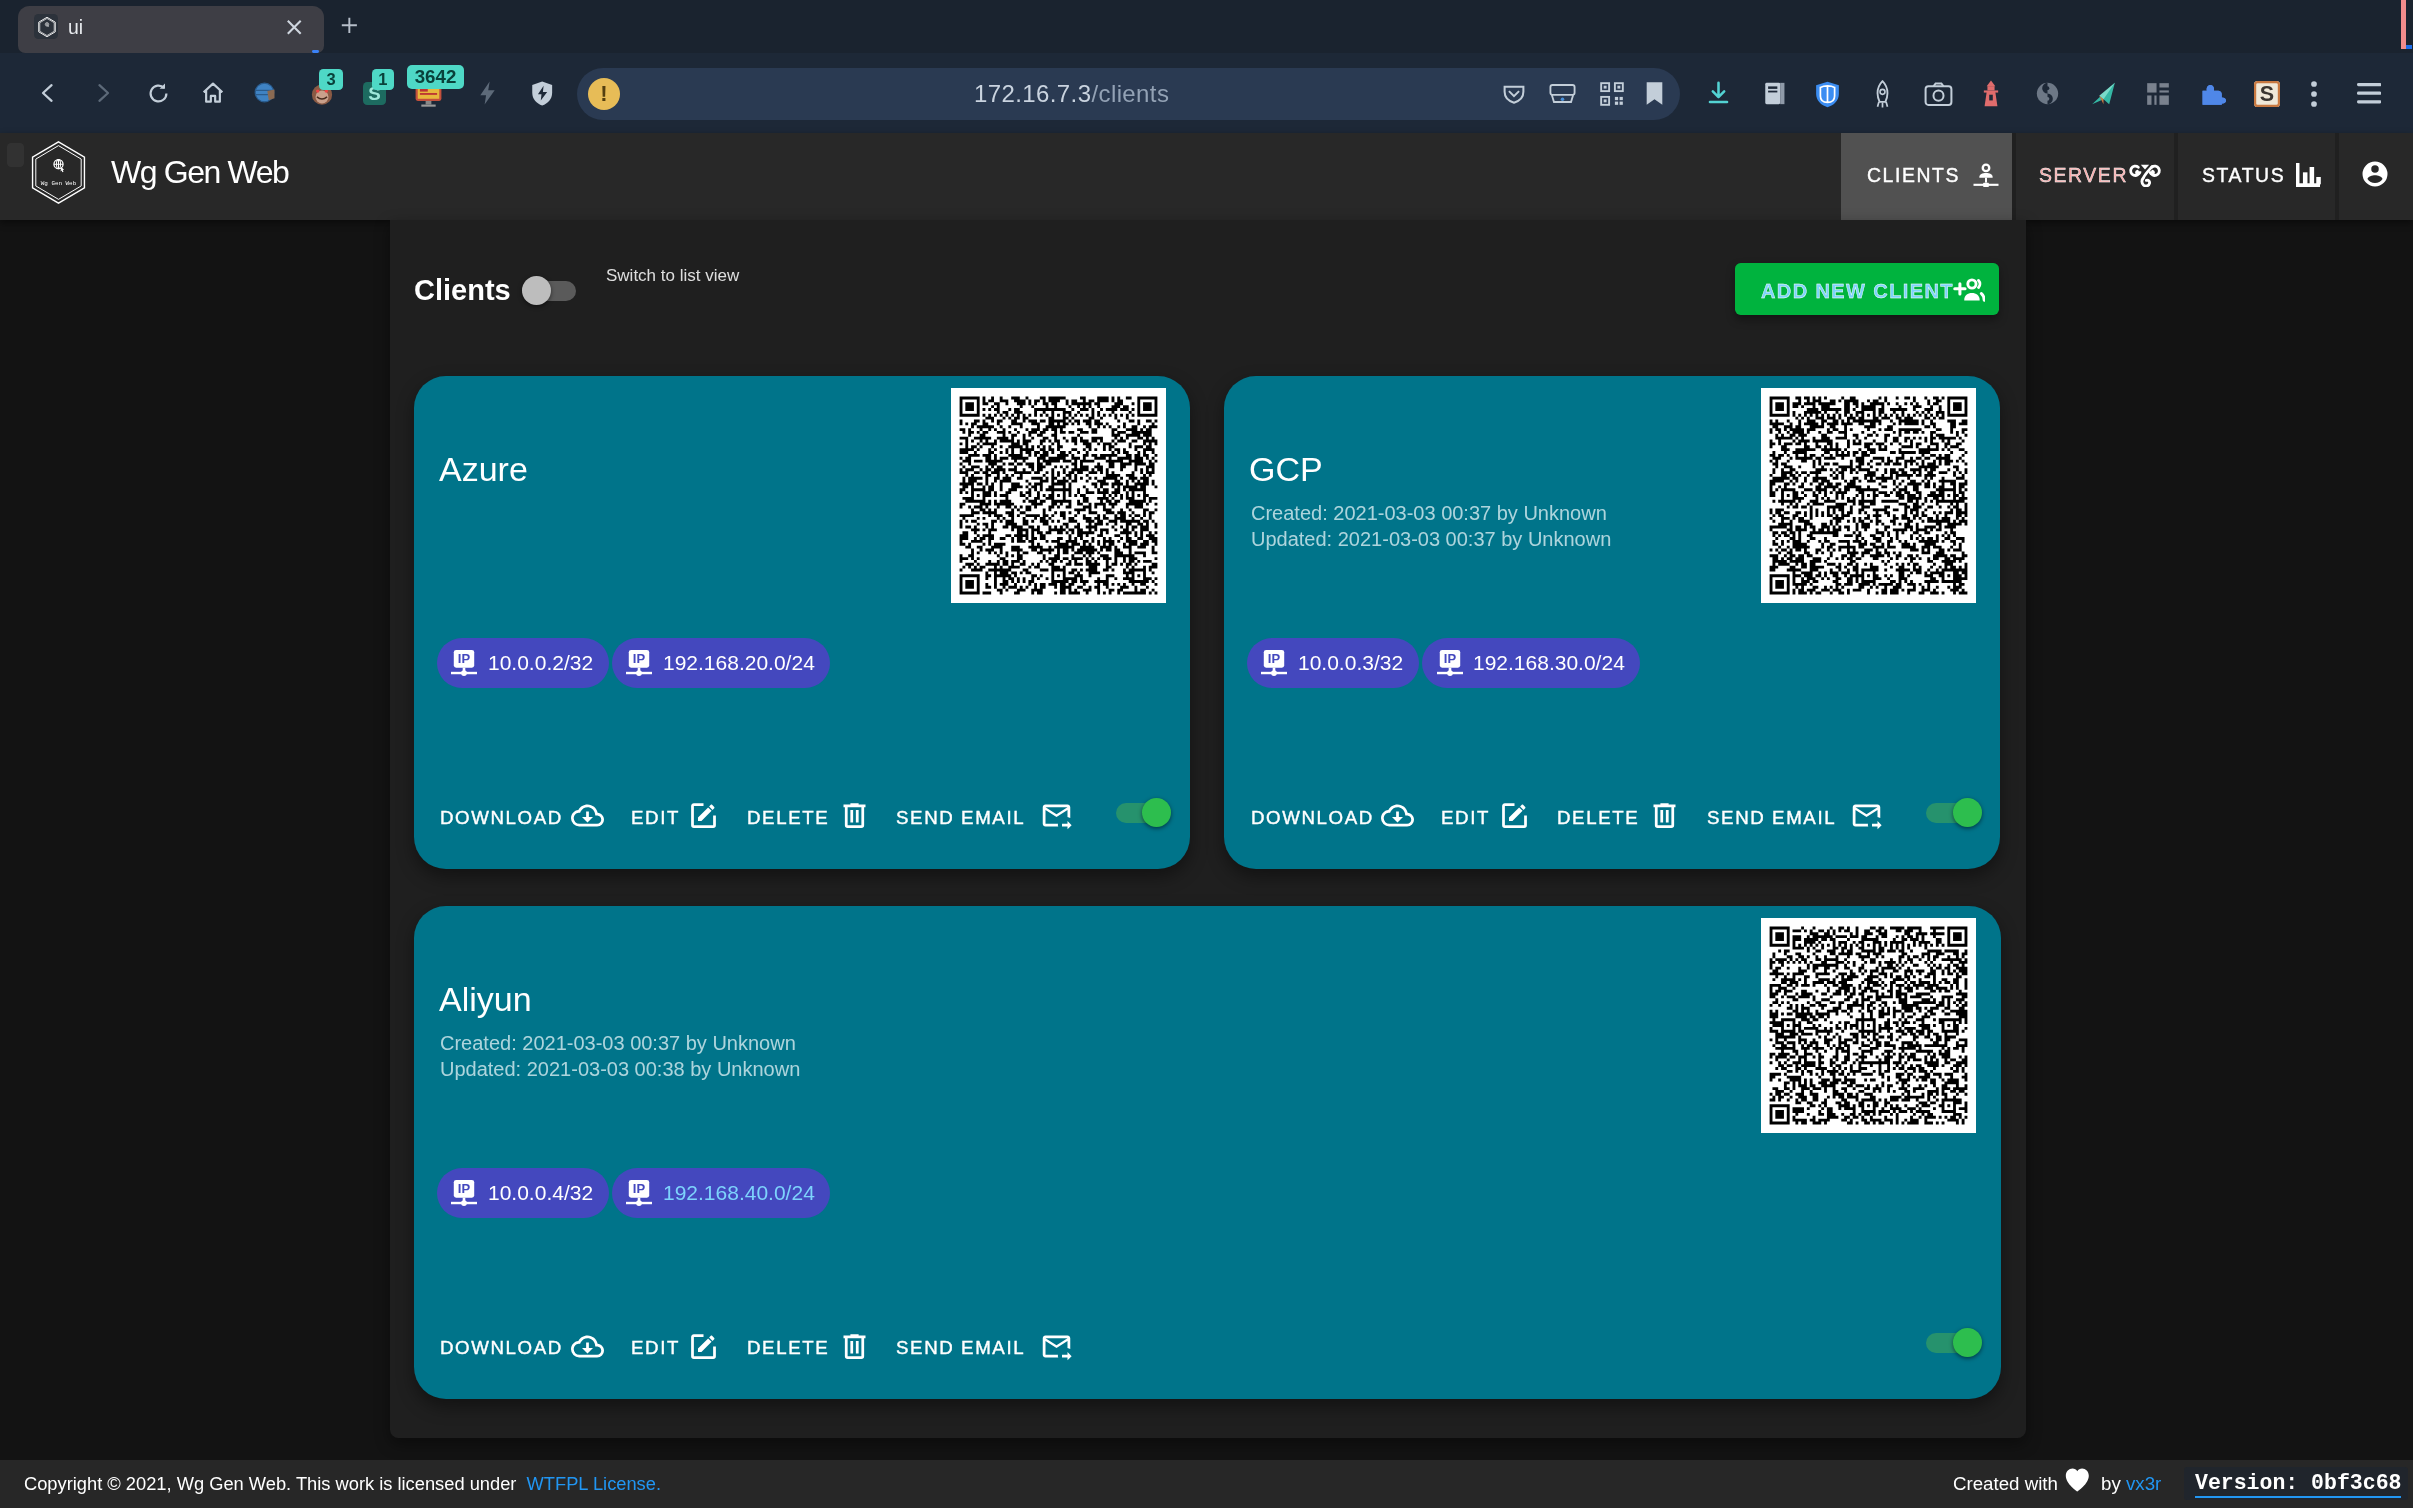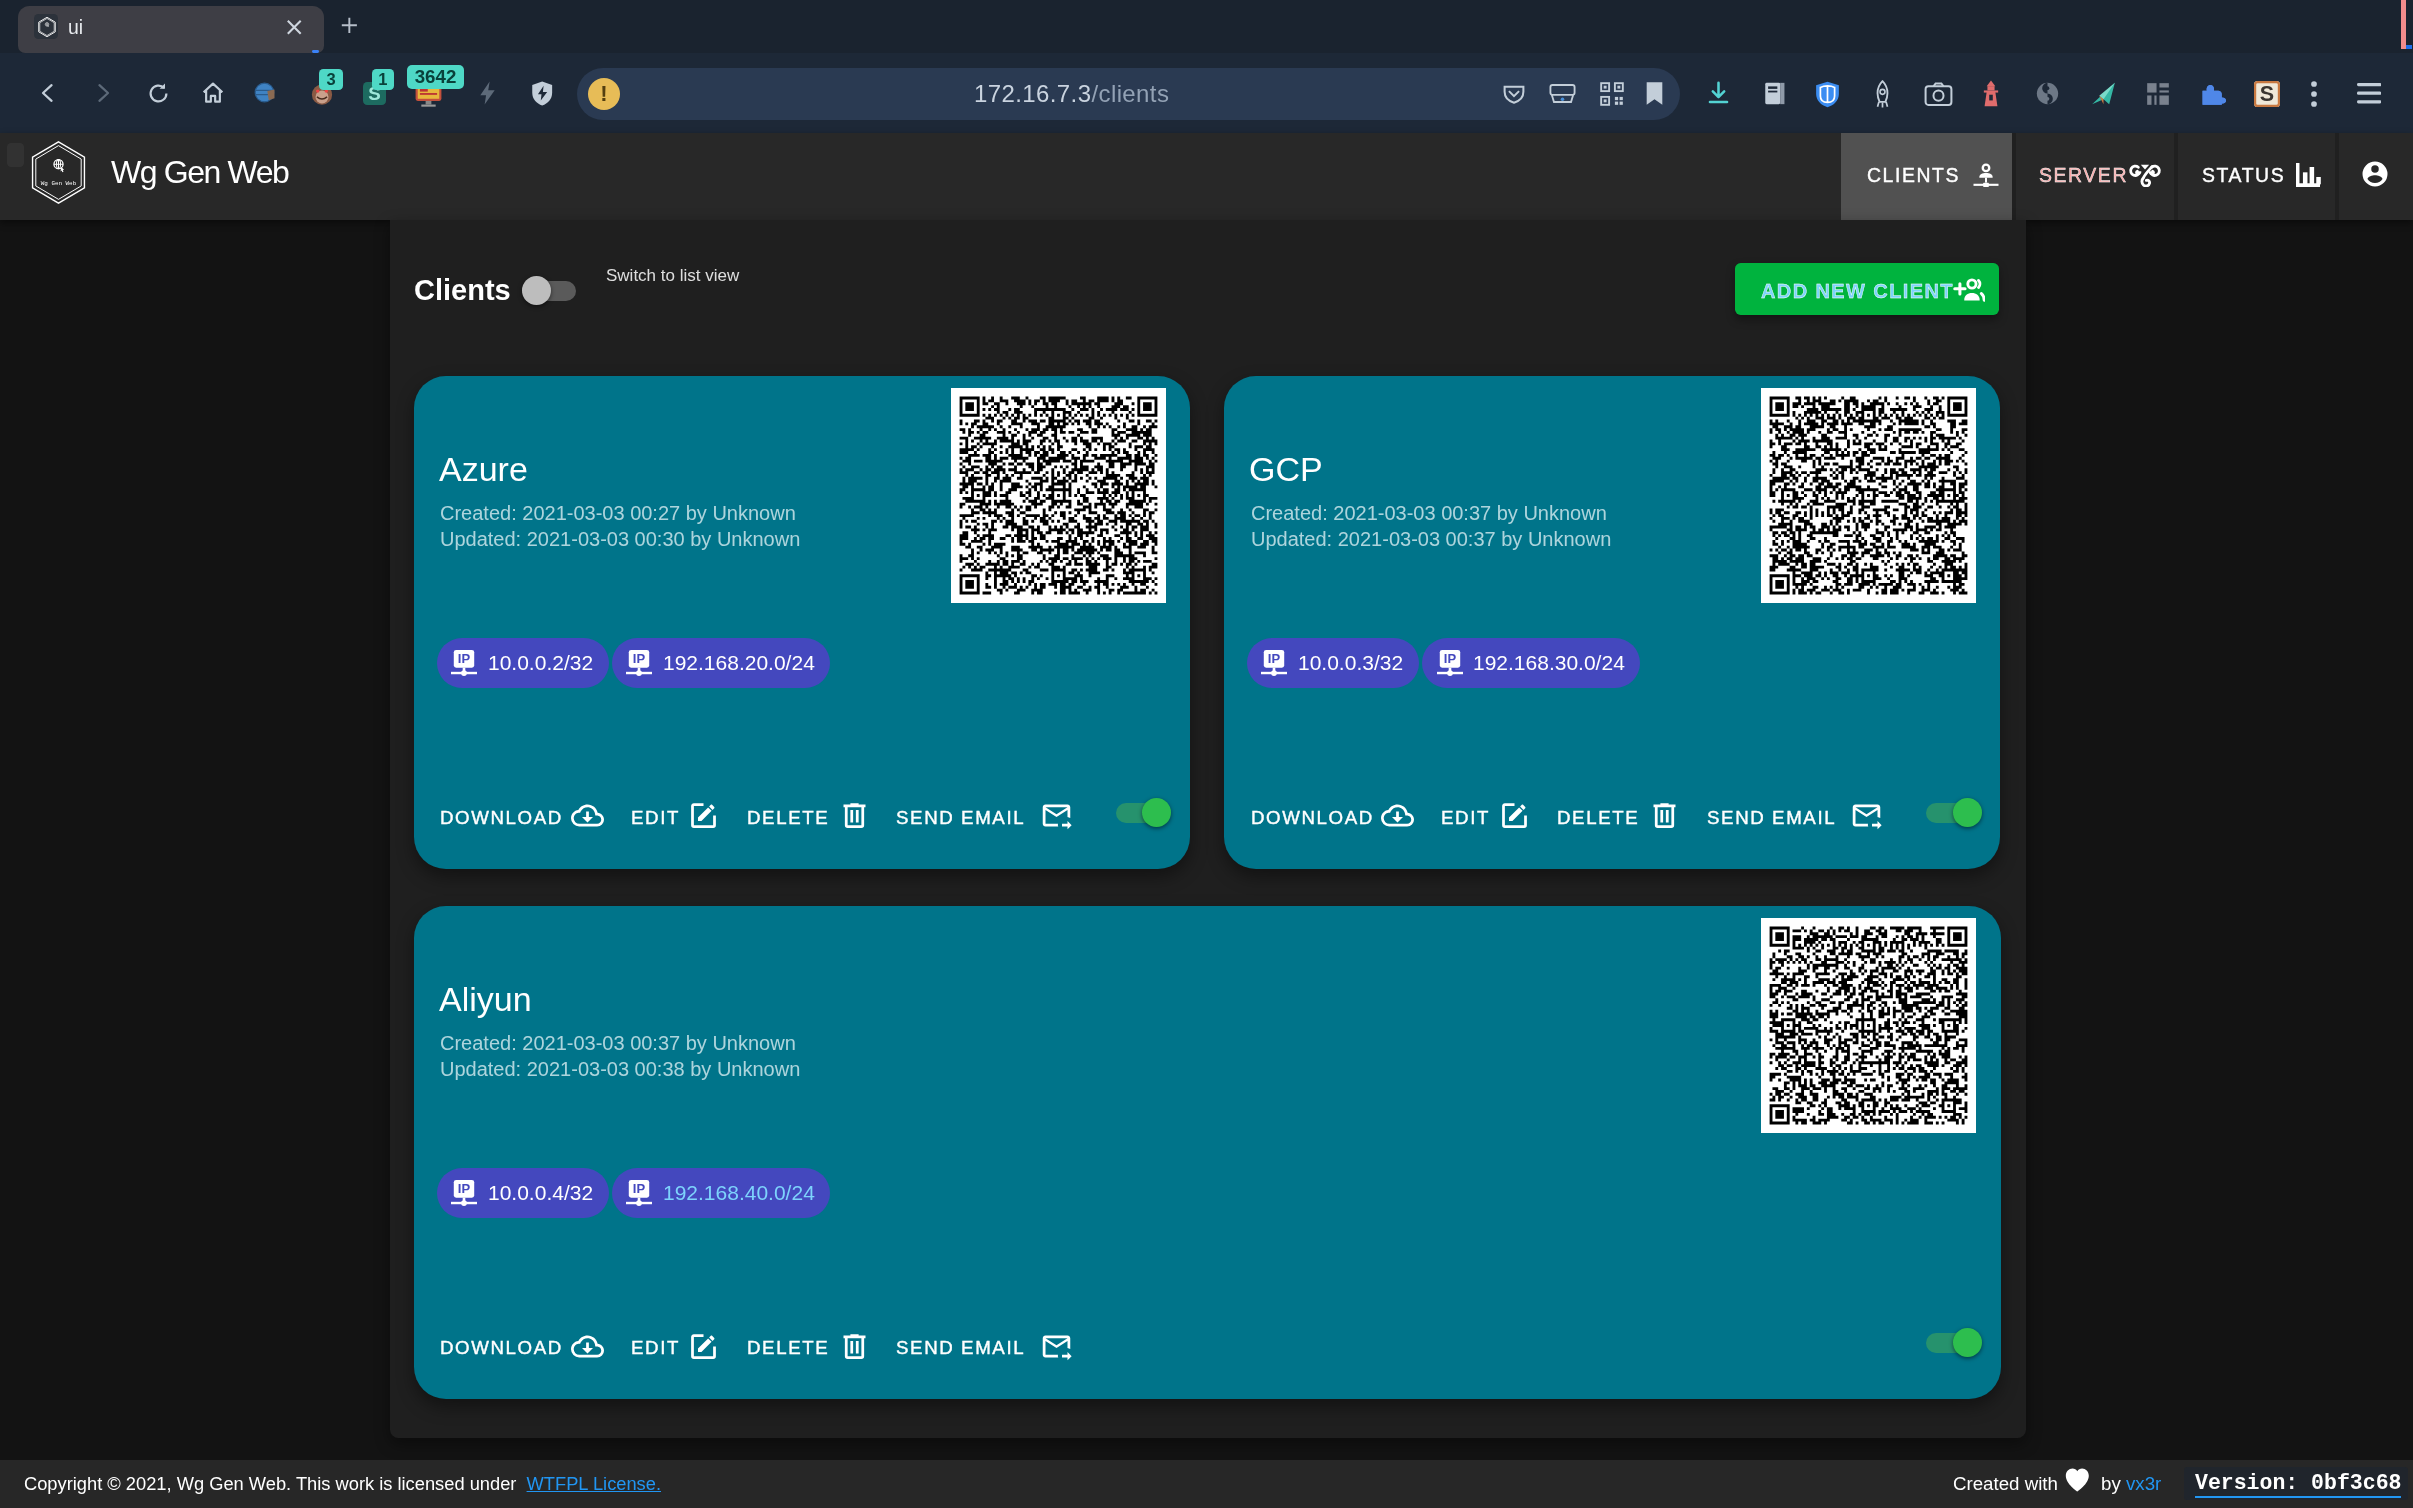--- a/index.html
+++ b/index.html
@@ -238,21 +238,20 @@
       <path d="M21.3 14.9C22.7 15.9 23.4 17.6 23.4 19.9" stroke="#fff" stroke-width="2.1" stroke-linecap="round"></path>
     </svg>
     <div class="abs" style="left:414px;top:376px;width:776px;height:493px;background:#00748a;border-radius:32px;box-shadow:0 7.2px 17px rgba(0,0,0,.4)"></div>
     <svg class="abs" style="left:951px;top:388px" width="215" height="215" viewBox="0 0 300 300">
       <rect width="300" height="300" fill="#fff"></rect>
       <g transform="translate(12.0 12.0) scale(4)">
         <path d="M0 0h7v1h-7zM8 0h1v1h-1zM11 0h1v1h-1zM14 0h1v1h-1zM18 0h3v1h-3zM23 0h1v1h-1zM28 0h2v1h-2zM31 0h6v1h-6zM42 0h2v1h-2zM48 0h4v1h-4zM53 0h1v1h-1zM55 0h1v1h-1zM58 0h2v1h-2zM62 0h7v1h-7zM0 1h1v1h-1zM6 1h1v1h-1zM8 1h1v1h-1zM10 1h2v1h-2zM14 1h3v1h-3zM19 1h4v1h-4zM24 1h1v1h-1zM26 1h2v1h-2zM29 1h1v1h-1zM31 1h4v1h-4zM37 1h1v1h-1zM39 1h2v1h-2zM43 1h1v1h-1zM45 1h2v1h-2zM48 1h4v1h-4zM53 1h1v1h-1zM55 1h2v1h-2zM62 1h1v1h-1zM68 1h1v1h-1zM0 2h1v1h-1zM2 2h3v1h-3zM6 2h1v1h-1zM8 2h2v1h-2zM12 2h2v1h-2zM16 2h1v1h-1zM20 2h3v1h-3zM24 2h1v1h-1zM26 2h1v1h-1zM29 2h2v1h-2zM32 2h2v1h-2zM37 2h1v1h-1zM39 2h7v1h-7zM47 2h2v1h-2zM54 2h3v1h-3zM60 2h1v1h-1zM62 2h1v1h-1zM64 2h3v1h-3zM68 2h1v1h-1zM0 3h1v1h-1zM2 3h3v1h-3zM6 3h1v1h-1zM11 3h1v1h-1zM13 3h1v1h-1zM21 3h1v1h-1zM25 3h1v1h-1zM30 3h1v1h-1zM33 3h1v1h-1zM38 3h1v1h-1zM41 3h1v1h-1zM43 3h1v1h-1zM45 3h1v1h-1zM48 3h1v1h-1zM53 3h3v1h-3zM57 3h2v1h-2zM62 3h1v1h-1zM64 3h3v1h-3zM68 3h1v1h-1zM0 4h1v1h-1zM2 4h3v1h-3zM6 4h1v1h-1zM8 4h1v1h-1zM10 4h1v1h-1zM12 4h2v1h-2zM17 4h1v1h-1zM19 4h2v1h-2zM26 4h11v1h-11zM39 4h1v1h-1zM42 4h3v1h-3zM46 4h1v1h-1zM49 4h1v1h-1zM51 4h4v1h-4zM56 4h3v1h-3zM60 4h1v1h-1zM62 4h1v1h-1zM64 4h3v1h-3zM68 4h1v1h-1zM0 5h1v1h-1zM6 5h1v1h-1zM13 5h1v1h-1zM15 5h2v1h-2zM19 5h3v1h-3zM26 5h1v1h-1zM29 5h1v1h-1zM32 5h1v1h-1zM36 5h3v1h-3zM41 5h1v1h-1zM46 5h1v1h-1zM48 5h1v1h-1zM53 5h1v1h-1zM59 5h1v1h-1zM62 5h1v1h-1zM68 5h1v1h-1zM0 6h7v1h-7zM8 6h1v1h-1zM10 6h1v1h-1zM12 6h1v1h-1zM14 6h1v1h-1zM16 6h1v1h-1zM18 6h1v1h-1zM20 6h1v1h-1zM22 6h1v1h-1zM24 6h1v1h-1zM26 6h1v1h-1zM28 6h1v1h-1zM30 6h1v1h-1zM32 6h1v1h-1zM34 6h1v1h-1zM36 6h1v1h-1zM38 6h1v1h-1zM40 6h1v1h-1zM42 6h1v1h-1zM44 6h1v1h-1zM46 6h1v1h-1zM48 6h1v1h-1zM50 6h1v1h-1zM52 6h1v1h-1zM54 6h1v1h-1zM56 6h1v1h-1zM58 6h1v1h-1zM60 6h1v1h-1zM62 6h7v1h-7zM9 7h3v1h-3zM15 7h1v1h-1zM17 7h1v1h-1zM19 7h2v1h-2zM22 7h2v1h-2zM31 7h2v1h-2zM36 7h2v1h-2zM39 7h1v1h-1zM45 7h2v1h-2zM49 7h1v1h-1zM54 7h1v1h-1zM58 7h1v1h-1zM0 8h1v1h-1zM5 8h2v1h-2zM8 8h1v1h-1zM11 8h1v1h-1zM13 8h2v1h-2zM18 8h2v1h-2zM22 8h1v1h-1zM24 8h3v1h-3zM28 8h2v1h-2zM31 8h6v1h-6zM38 8h1v1h-1zM40 8h2v1h-2zM43 8h3v1h-3zM47 8h2v1h-2zM55 8h1v1h-1zM59 8h2v1h-2zM62 8h1v1h-1zM65 8h2v1h-2zM68 8h1v1h-1zM0 9h1v1h-1zM2 9h1v1h-1zM4 9h2v1h-2zM8 9h2v1h-2zM13 9h1v1h-1zM18 9h4v1h-4zM25 9h3v1h-3zM31 9h2v1h-2zM34 9h1v1h-1zM36 9h2v1h-2zM39 9h1v1h-1zM41 9h1v1h-1zM44 9h2v1h-2zM47 9h3v1h-3zM51 9h1v1h-1zM57 9h1v1h-1zM62 9h1v1h-1zM67 9h1v1h-1zM4 10h1v1h-1zM6 10h6v1h-6zM14 10h1v1h-1zM17 10h1v1h-1zM21 10h1v1h-1zM27 10h1v1h-1zM30 10h7v1h-7zM45 10h1v1h-1zM48 10h1v1h-1zM50 10h1v1h-1zM52 10h1v1h-1zM55 10h1v1h-1zM57 10h1v1h-1zM60 10h2v1h-2zM64 10h1v1h-1zM66 10h3v1h-3zM0 11h2v1h-2zM3 11h1v1h-1zM7 11h1v1h-1zM10 11h1v1h-1zM12 11h1v1h-1zM15 11h1v1h-1zM19 11h1v1h-1zM23 11h1v1h-1zM25 11h3v1h-3zM29 11h2v1h-2zM32 11h2v1h-2zM35 11h1v1h-1zM41 11h2v1h-2zM46 11h2v1h-2zM53 11h2v1h-2zM58 11h4v1h-4zM63 11h1v1h-1zM65 11h2v1h-2zM1 12h1v1h-1zM3 12h2v1h-2zM6 12h1v1h-1zM8 12h2v1h-2zM13 12h3v1h-3zM17 12h1v1h-1zM20 12h1v1h-1zM24 12h3v1h-3zM28 12h2v1h-2zM33 12h1v1h-1zM35 12h2v1h-2zM38 12h2v1h-2zM42 12h3v1h-3zM46 12h2v1h-2zM53 12h1v1h-1zM55 12h3v1h-3zM60 12h7v1h-7zM3 13h1v1h-1zM7 13h2v1h-2zM15 13h1v1h-1zM18 13h2v1h-2zM22 13h1v1h-1zM24 13h1v1h-1zM27 13h2v1h-2zM32 13h2v1h-2zM41 13h1v1h-1zM53 13h3v1h-3zM58 13h5v1h-5zM64 13h3v1h-3zM0 14h3v1h-3zM5 14h6v1h-6zM13 14h4v1h-4zM18 14h1v1h-1zM22 14h1v1h-1zM25 14h1v1h-1zM29 14h2v1h-2zM33 14h1v1h-1zM36 14h1v1h-1zM39 14h2v1h-2zM42 14h1v1h-1zM46 14h4v1h-4zM54 14h1v1h-1zM56 14h1v1h-1zM58 14h1v1h-1zM62 14h2v1h-2zM65 14h1v1h-1zM67 14h1v1h-1zM2 15h1v1h-1zM4 15h1v1h-1zM7 15h1v1h-1zM9 15h1v1h-1zM12 15h1v1h-1zM14 15h5v1h-5zM20 15h1v1h-1zM22 15h3v1h-3zM28 15h2v1h-2zM31 15h1v1h-1zM33 15h2v1h-2zM37 15h1v1h-1zM39 15h2v1h-2zM42 15h3v1h-3zM46 15h2v1h-2zM49 15h1v1h-1zM53 15h1v1h-1zM55 15h3v1h-3zM60 15h2v1h-2zM64 15h5v1h-5zM0 16h1v1h-1zM2 16h1v1h-1zM6 16h1v1h-1zM8 16h5v1h-5zM18 16h3v1h-3zM22 16h2v1h-2zM28 16h1v1h-1zM32 16h1v1h-1zM34 16h1v1h-1zM40 16h1v1h-1zM43 16h3v1h-3zM48 16h1v1h-1zM50 16h3v1h-3zM54 16h1v1h-1zM59 16h1v1h-1zM64 16h1v1h-1zM66 16h1v1h-1zM68 16h1v1h-1zM2 17h1v1h-1zM4 17h2v1h-2zM7 17h1v1h-1zM11 17h1v1h-1zM14 17h1v1h-1zM17 17h5v1h-5zM23 17h1v1h-1zM25 17h1v1h-1zM27 17h1v1h-1zM29 17h1v1h-1zM31 17h1v1h-1zM34 17h2v1h-2zM44 17h2v1h-2zM50 17h1v1h-1zM52 17h2v1h-2zM59 17h1v1h-1zM61 17h3v1h-3zM65 17h2v1h-2zM0 18h5v1h-5zM6 18h1v1h-1zM10 18h1v1h-1zM12 18h1v1h-1zM16 18h1v1h-1zM18 18h1v1h-1zM21 18h5v1h-5zM28 18h2v1h-2zM31 18h2v1h-2zM34 18h1v1h-1zM39 18h2v1h-2zM43 18h1v1h-1zM45 18h1v1h-1zM47 18h1v1h-1zM50 18h1v1h-1zM52 18h1v1h-1zM54 18h2v1h-2zM57 18h1v1h-1zM61 18h1v1h-1zM64 18h4v1h-4zM0 19h3v1h-3zM5 19h1v1h-1zM10 19h2v1h-2zM14 19h1v1h-1zM16 19h1v1h-1zM18 19h1v1h-1zM21 19h1v1h-1zM23 19h2v1h-2zM26 19h2v1h-2zM29 19h2v1h-2zM32 19h1v1h-1zM35 19h2v1h-2zM38 19h1v1h-1zM41 19h1v1h-1zM44 19h1v1h-1zM53 19h1v1h-1zM55 19h1v1h-1zM57 19h2v1h-2zM62 19h1v1h-1zM64 19h1v1h-1zM67 19h1v1h-1zM3 20h4v1h-4zM8 20h3v1h-3zM12 20h1v1h-1zM17 20h5v1h-5zM24 20h1v1h-1zM26 20h1v1h-1zM28 20h3v1h-3zM34 20h4v1h-4zM39 20h1v1h-1zM43 20h2v1h-2zM46 20h2v1h-2zM49 20h6v1h-6zM58 20h2v1h-2zM61 20h2v1h-2zM64 20h2v1h-2zM68 20h1v1h-1zM0 21h1v1h-1zM2 21h2v1h-2zM9 21h2v1h-2zM12 21h1v1h-1zM14 21h3v1h-3zM18 21h6v1h-6zM27 21h3v1h-3zM31 21h6v1h-6zM39 21h3v1h-3zM43 21h1v1h-1zM47 21h4v1h-4zM52 21h1v1h-1zM55 21h5v1h-5zM61 21h3v1h-3zM65 21h1v1h-1zM67 21h1v1h-1zM1 22h3v1h-3zM5 22h3v1h-3zM9 22h6v1h-6zM19 22h1v1h-1zM22 22h1v1h-1zM27 22h1v1h-1zM29 22h6v1h-6zM36 22h3v1h-3zM40 22h1v1h-1zM42 22h5v1h-5zM51 22h6v1h-6zM59 22h5v1h-5zM66 22h1v1h-1zM68 22h1v1h-1zM0 23h1v1h-1zM3 23h1v1h-1zM10 23h3v1h-3zM15 23h1v1h-1zM17 23h2v1h-2zM20 23h2v1h-2zM23 23h3v1h-3zM27 23h2v1h-2zM30 23h2v1h-2zM39 23h2v1h-2zM42 23h1v1h-1zM48 23h1v1h-1zM52 23h2v1h-2zM56 23h4v1h-4zM61 23h4v1h-4zM66 23h2v1h-2zM1 24h1v1h-1zM4 24h3v1h-3zM9 24h1v1h-1zM11 24h1v1h-1zM13 24h2v1h-2zM19 24h1v1h-1zM24 24h2v1h-2zM27 24h3v1h-3zM33 24h1v1h-1zM35 24h1v1h-1zM37 24h1v1h-1zM40 24h1v1h-1zM42 24h3v1h-3zM47 24h3v1h-3zM52 24h2v1h-2zM56 24h2v1h-2zM61 24h1v1h-1zM65 24h3v1h-3zM0 25h1v1h-1zM2 25h3v1h-3zM7 25h1v1h-1zM9 25h2v1h-2zM12 25h4v1h-4zM17 25h3v1h-3zM22 25h1v1h-1zM25 25h1v1h-1zM27 25h2v1h-2zM32 25h1v1h-1zM36 25h1v1h-1zM39 25h6v1h-6zM46 25h1v1h-1zM48 25h2v1h-2zM51 25h1v1h-1zM56 25h1v1h-1zM61 25h1v1h-1zM63 25h1v1h-1zM65 25h1v1h-1zM67 25h1v1h-1zM0 26h3v1h-3zM5 26h2v1h-2zM8 26h2v1h-2zM11 26h3v1h-3zM15 26h1v1h-1zM19 26h6v1h-6zM26 26h2v1h-2zM30 26h1v1h-1zM32 26h1v1h-1zM34 26h1v1h-1zM36 26h1v1h-1zM38 26h2v1h-2zM41 26h2v1h-2zM45 26h3v1h-3zM49 26h1v1h-1zM51 26h1v1h-1zM53 26h1v1h-1zM60 26h1v1h-1zM63 26h1v1h-1zM65 26h3v1h-3zM2 27h1v1h-1zM4 27h1v1h-1zM9 27h2v1h-2zM13 27h1v1h-1zM16 27h1v1h-1zM18 27h1v1h-1zM21 27h1v1h-1zM29 27h1v1h-1zM32 27h1v1h-1zM34 27h1v1h-1zM37 27h2v1h-2zM40 27h1v1h-1zM44 27h1v1h-1zM51 27h5v1h-5zM58 27h3v1h-3zM64 27h1v1h-1zM66 27h1v1h-1zM1 28h1v1h-1zM3 28h5v1h-5zM9 28h1v1h-1zM12 28h2v1h-2zM15 28h3v1h-3zM20 28h2v1h-2zM25 28h4v1h-4zM30 28h1v1h-1zM32 28h2v1h-2zM36 28h1v1h-1zM38 28h1v1h-1zM40 28h1v1h-1zM42 28h1v1h-1zM45 28h1v1h-1zM47 28h1v1h-1zM50 28h5v1h-5zM56 28h1v1h-1zM59 28h3v1h-3zM63 28h3v1h-3zM1 29h1v1h-1zM3 29h3v1h-3zM9 29h1v1h-1zM12 29h1v1h-1zM14 29h4v1h-4zM23 29h1v1h-1zM28 29h3v1h-3zM32 29h1v1h-1zM34 29h4v1h-4zM39 29h2v1h-2zM44 29h1v1h-1zM48 29h3v1h-3zM54 29h2v1h-2zM58 29h1v1h-1zM60 29h1v1h-1zM62 29h1v1h-1zM64 29h2v1h-2zM67 29h1v1h-1zM0 30h5v1h-5zM6 30h2v1h-2zM9 30h1v1h-1zM11 30h1v1h-1zM14 30h1v1h-1zM18 30h3v1h-3zM24 30h1v1h-1zM26 30h3v1h-3zM32 30h5v1h-5zM38 30h1v1h-1zM46 30h2v1h-2zM49 30h3v1h-3zM53 30h4v1h-4zM58 30h1v1h-1zM61 30h5v1h-5zM67 30h1v1h-1zM1 31h2v1h-2zM4 31h1v1h-1zM8 31h1v1h-1zM10 31h2v1h-2zM14 31h1v1h-1zM18 31h4v1h-4zM23 31h1v1h-1zM25 31h2v1h-2zM28 31h1v1h-1zM31 31h2v1h-2zM36 31h1v1h-1zM38 31h1v1h-1zM43 31h1v1h-1zM47 31h1v1h-1zM49 31h1v1h-1zM53 31h1v1h-1zM55 31h1v1h-1zM57 31h5v1h-5zM63 31h2v1h-2zM68 31h1v1h-1zM0 32h2v1h-2zM4 32h5v1h-5zM10 32h2v1h-2zM14 32h1v1h-1zM17 32h3v1h-3zM24 32h1v1h-1zM26 32h1v1h-1zM28 32h1v1h-1zM30 32h9v1h-9zM41 32h1v1h-1zM44 32h1v1h-1zM48 32h1v1h-1zM50 32h2v1h-2zM54 32h2v1h-2zM57 32h1v1h-1zM59 32h6v1h-6zM0 33h1v1h-1zM2 33h1v1h-1zM4 33h1v1h-1zM8 33h3v1h-3zM12 33h1v1h-1zM16 33h2v1h-2zM21 33h1v1h-1zM23 33h2v1h-2zM27 33h1v1h-1zM32 33h1v1h-1zM36 33h1v1h-1zM38 33h1v1h-1zM41 33h1v1h-1zM44 33h3v1h-3zM48 33h4v1h-4zM53 33h3v1h-3zM58 33h1v1h-1zM60 33h1v1h-1zM64 33h1v1h-1zM4 34h1v1h-1zM6 34h1v1h-1zM8 34h3v1h-3zM12 34h1v1h-1zM14 34h3v1h-3zM21 34h2v1h-2zM24 34h1v1h-1zM27 34h1v1h-1zM29 34h1v1h-1zM31 34h2v1h-2zM34 34h1v1h-1zM36 34h1v1h-1zM38 34h1v1h-1zM40 34h1v1h-1zM42 34h2v1h-2zM50 34h1v1h-1zM52 34h1v1h-1zM54 34h1v1h-1zM56 34h1v1h-1zM58 34h1v1h-1zM60 34h1v1h-1zM62 34h1v1h-1zM64 34h2v1h-2zM1 35h4v1h-4zM8 35h1v1h-1zM16 35h1v1h-1zM23 35h1v1h-1zM26 35h2v1h-2zM30 35h3v1h-3zM36 35h1v1h-1zM43 35h2v1h-2zM48 35h4v1h-4zM53 35h1v1h-1zM56 35h1v1h-1zM58 35h3v1h-3zM64 35h1v1h-1zM66 35h3v1h-3zM2 36h7v1h-7zM10 36h1v1h-1zM12 36h1v1h-1zM14 36h4v1h-4zM22 36h1v1h-1zM24 36h3v1h-3zM28 36h2v1h-2zM32 36h7v1h-7zM41 36h1v1h-1zM43 36h2v1h-2zM49 36h1v1h-1zM51 36h2v1h-2zM54 36h2v1h-2zM59 36h6v1h-6zM66 36h1v1h-1zM0 37h2v1h-2zM7 37h4v1h-4zM12 37h7v1h-7zM25 37h4v1h-4zM32 37h2v1h-2zM35 37h1v1h-1zM38 37h1v1h-1zM41 37h2v1h-2zM45 37h1v1h-1zM47 37h4v1h-4zM52 37h3v1h-3zM58 37h6v1h-6zM65 37h1v1h-1zM68 37h1v1h-1zM0 38h1v1h-1zM3 38h1v1h-1zM5 38h3v1h-3zM9 38h1v1h-1zM13 38h1v1h-1zM16 38h2v1h-2zM19 38h1v1h-1zM21 38h1v1h-1zM23 38h2v1h-2zM26 38h1v1h-1zM31 38h2v1h-2zM34 38h1v1h-1zM37 38h2v1h-2zM43 38h3v1h-3zM47 38h1v1h-1zM50 38h1v1h-1zM53 38h1v1h-1zM58 38h1v1h-1zM61 38h3v1h-3zM4 39h1v1h-1zM7 39h2v1h-2zM10 39h1v1h-1zM12 39h1v1h-1zM18 39h1v1h-1zM20 39h1v1h-1zM23 39h2v1h-2zM29 39h1v1h-1zM31 39h1v1h-1zM40 39h4v1h-4zM45 39h1v1h-1zM50 39h3v1h-3zM56 39h1v1h-1zM59 39h1v1h-1zM64 39h2v1h-2zM68 39h1v1h-1zM4 40h3v1h-3zM8 40h5v1h-5zM16 40h3v1h-3zM21 40h2v1h-2zM29 40h1v1h-1zM33 40h1v1h-1zM35 40h2v1h-2zM38 40h1v1h-1zM41 40h1v1h-1zM45 40h3v1h-3zM51 40h3v1h-3zM55 40h3v1h-3zM60 40h1v1h-1zM64 40h1v1h-1zM66 40h2v1h-2zM0 41h5v1h-5zM10 41h1v1h-1zM12 41h3v1h-3zM17 41h2v1h-2zM20 41h1v1h-1zM23 41h5v1h-5zM29 41h2v1h-2zM32 41h1v1h-1zM35 41h2v1h-2zM40 41h1v1h-1zM43 41h1v1h-1zM48 41h1v1h-1zM50 41h1v1h-1zM54 41h1v1h-1zM56 41h2v1h-2zM59 41h1v1h-1zM61 41h2v1h-2zM64 41h1v1h-1zM66 41h1v1h-1zM1 42h1v1h-1zM6 42h1v1h-1zM8 42h1v1h-1zM13 42h1v1h-1zM15 42h1v1h-1zM18 42h1v1h-1zM22 42h1v1h-1zM26 42h1v1h-1zM28 42h2v1h-2zM31 42h1v1h-1zM36 42h1v1h-1zM38 42h2v1h-2zM43 42h3v1h-3zM47 42h2v1h-2zM50 42h2v1h-2zM54 42h4v1h-4zM60 42h1v1h-1zM63 42h1v1h-1zM66 42h1v1h-1zM0 43h1v1h-1zM2 43h1v1h-1zM4 43h2v1h-2zM11 43h2v1h-2zM14 43h1v1h-1zM16 43h3v1h-3zM22 43h2v1h-2zM25 43h1v1h-1zM28 43h3v1h-3zM32 43h1v1h-1zM34 43h1v1h-1zM38 43h3v1h-3zM44 43h3v1h-3zM48 43h2v1h-2zM52 43h3v1h-3zM56 43h7v1h-7zM64 43h2v1h-2zM67 43h1v1h-1zM0 44h1v1h-1zM6 44h1v1h-1zM8 44h2v1h-2zM11 44h1v1h-1zM16 44h4v1h-4zM22 44h2v1h-2zM29 44h2v1h-2zM36 44h2v1h-2zM41 44h1v1h-1zM45 44h1v1h-1zM47 44h3v1h-3zM51 44h1v1h-1zM54 44h1v1h-1zM58 44h2v1h-2zM62 44h2v1h-2zM65 44h1v1h-1zM68 44h1v1h-1zM0 45h1v1h-1zM2 45h2v1h-2zM5 45h1v1h-1zM9 45h1v1h-1zM11 45h1v1h-1zM15 45h2v1h-2zM18 45h4v1h-4zM24 45h2v1h-2zM27 45h1v1h-1zM31 45h1v1h-1zM33 45h1v1h-1zM35 45h1v1h-1zM37 45h1v1h-1zM40 45h2v1h-2zM44 45h4v1h-4zM53 45h1v1h-1zM56 45h1v1h-1zM58 45h1v1h-1zM60 45h2v1h-2zM63 45h3v1h-3zM68 45h1v1h-1zM4 46h3v1h-3zM8 46h1v1h-1zM10 46h3v1h-3zM18 46h1v1h-1zM20 46h4v1h-4zM25 46h3v1h-3zM31 46h6v1h-6zM38 46h2v1h-2zM41 46h2v1h-2zM45 46h1v1h-1zM47 46h1v1h-1zM49 46h3v1h-3zM54 46h1v1h-1zM57 46h2v1h-2zM60 46h1v1h-1zM63 46h3v1h-3zM1 47h2v1h-2zM5 47h1v1h-1zM10 47h1v1h-1zM20 47h2v1h-2zM23 47h1v1h-1zM25 47h1v1h-1zM27 47h2v1h-2zM30 47h2v1h-2zM34 47h2v1h-2zM37 47h1v1h-1zM39 47h1v1h-1zM41 47h6v1h-6zM49 47h1v1h-1zM51 47h1v1h-1zM56 47h4v1h-4zM61 47h1v1h-1zM63 47h1v1h-1zM66 47h1v1h-1zM68 47h1v1h-1zM0 48h3v1h-3zM6 48h1v1h-1zM8 48h4v1h-4zM16 48h2v1h-2zM19 48h5v1h-5zM25 48h1v1h-1zM28 48h2v1h-2zM38 48h1v1h-1zM41 48h2v1h-2zM44 48h1v1h-1zM48 48h2v1h-2zM54 48h2v1h-2zM58 48h1v1h-1zM61 48h1v1h-1zM63 48h1v1h-1zM65 48h3v1h-3zM0 49h3v1h-3zM5 49h1v1h-1zM7 49h2v1h-2zM10 49h2v1h-2zM14 49h2v1h-2zM18 49h1v1h-1zM20 49h2v1h-2zM23 49h1v1h-1zM25 49h2v1h-2zM28 49h2v1h-2zM34 49h2v1h-2zM38 49h1v1h-1zM40 49h1v1h-1zM42 49h1v1h-1zM46 49h1v1h-1zM50 49h1v1h-1zM52 49h1v1h-1zM56 49h1v1h-1zM58 49h2v1h-2zM62 49h2v1h-2zM66 49h3v1h-3zM0 50h1v1h-1zM4 50h4v1h-4zM10 50h1v1h-1zM18 50h1v1h-1zM20 50h3v1h-3zM24 50h2v1h-2zM30 50h1v1h-1zM32 50h3v1h-3zM37 50h4v1h-4zM43 50h2v1h-2zM46 50h1v1h-1zM48 50h1v1h-1zM50 50h4v1h-4zM55 50h1v1h-1zM58 50h4v1h-4zM64 50h2v1h-2zM67 50h2v1h-2zM0 51h2v1h-2zM3 51h1v1h-1zM8 51h1v1h-1zM10 51h1v1h-1zM12 51h4v1h-4zM25 51h1v1h-1zM27 51h1v1h-1zM34 51h4v1h-4zM39 51h3v1h-3zM43 51h1v1h-1zM45 51h1v1h-1zM48 51h1v1h-1zM50 51h1v1h-1zM52 51h2v1h-2zM57 51h1v1h-1zM59 51h3v1h-3zM63 51h3v1h-3zM68 51h1v1h-1zM2 52h2v1h-2zM6 52h2v1h-2zM11 52h4v1h-4zM18 52h3v1h-3zM24 52h5v1h-5zM31 52h1v1h-1zM33 52h7v1h-7zM42 52h5v1h-5zM49 52h4v1h-4zM54 52h1v1h-1zM57 52h3v1h-3zM62 52h3v1h-3zM67 52h1v1h-1zM4 53h1v1h-1zM7 53h1v1h-1zM9 53h3v1h-3zM14 53h1v1h-1zM18 53h4v1h-4zM25 53h2v1h-2zM28 53h5v1h-5zM34 53h1v1h-1zM36 53h2v1h-2zM39 53h1v1h-1zM41 53h7v1h-7zM49 53h1v1h-1zM51 53h2v1h-2zM54 53h2v1h-2zM59 53h1v1h-1zM67 53h1v1h-1zM4 54h1v1h-1zM6 54h1v1h-1zM10 54h1v1h-1zM12 54h1v1h-1zM14 54h1v1h-1zM16 54h1v1h-1zM20 54h1v1h-1zM22 54h2v1h-2zM27 54h2v1h-2zM31 54h1v1h-1zM34 54h1v1h-1zM36 54h2v1h-2zM40 54h3v1h-3zM44 54h3v1h-3zM48 54h1v1h-1zM54 54h3v1h-3zM59 54h1v1h-1zM61 54h4v1h-4zM67 54h2v1h-2zM0 55h1v1h-1zM3 55h2v1h-2zM13 55h1v1h-1zM16 55h1v1h-1zM18 55h1v1h-1zM20 55h2v1h-2zM29 55h1v1h-1zM33 55h2v1h-2zM39 55h1v1h-1zM43 55h1v1h-1zM45 55h1v1h-1zM49 55h3v1h-3zM54 55h7v1h-7zM64 55h1v1h-1zM0 56h3v1h-3zM4 56h1v1h-1zM6 56h1v1h-1zM14 56h2v1h-2zM20 56h2v1h-2zM29 56h1v1h-1zM31 56h4v1h-4zM36 56h2v1h-2zM39 56h4v1h-4zM44 56h1v1h-1zM46 56h1v1h-1zM48 56h1v1h-1zM50 56h3v1h-3zM54 56h1v1h-1zM57 56h1v1h-1zM59 56h3v1h-3zM68 56h1v1h-1zM0 57h1v1h-1zM5 57h1v1h-1zM10 57h1v1h-1zM13 57h1v1h-1zM15 57h2v1h-2zM18 57h3v1h-3zM22 57h1v1h-1zM28 57h1v1h-1zM30 57h1v1h-1zM32 57h2v1h-2zM35 57h1v1h-1zM38 57h1v1h-1zM40 57h1v1h-1zM44 57h2v1h-2zM47 57h1v1h-1zM51 57h1v1h-1zM54 57h1v1h-1zM57 57h1v1h-1zM59 57h2v1h-2zM62 57h1v1h-1zM64 57h3v1h-3zM2 58h3v1h-3zM6 58h1v1h-1zM9 58h5v1h-5zM15 58h2v1h-2zM18 58h1v1h-1zM21 58h2v1h-2zM25 58h1v1h-1zM27 58h1v1h-1zM31 58h2v1h-2zM37 58h2v1h-2zM40 58h3v1h-3zM44 58h5v1h-5zM51 58h1v1h-1zM53 58h2v1h-2zM56 58h1v1h-1zM58 58h2v1h-2zM61 58h1v1h-1zM67 58h2v1h-2zM1 59h1v1h-1zM3 59h1v1h-1zM5 59h1v1h-1zM7 59h2v1h-2zM12 59h1v1h-1zM14 59h1v1h-1zM17 59h4v1h-4zM24 59h1v1h-1zM26 59h2v1h-2zM32 59h3v1h-3zM36 59h1v1h-1zM45 59h3v1h-3zM51 59h2v1h-2zM58 59h1v1h-1zM60 59h1v1h-1zM64 59h1v1h-1zM66 59h3v1h-3zM0 60h1v1h-1zM4 60h4v1h-4zM10 60h8v1h-8zM22 60h2v1h-2zM28 60h3v1h-3zM32 60h5v1h-5zM39 60h2v1h-2zM42 60h1v1h-1zM44 60h4v1h-4zM50 60h2v1h-2zM53 60h1v1h-1zM57 60h1v1h-1zM59 60h6v1h-6zM66 60h1v1h-1zM9 61h1v1h-1zM12 61h1v1h-1zM14 61h3v1h-3zM18 61h2v1h-2zM21 61h1v1h-1zM23 61h2v1h-2zM32 61h1v1h-1zM36 61h1v1h-1zM38 61h2v1h-2zM41 61h1v1h-1zM45 61h4v1h-4zM57 61h4v1h-4zM64 61h1v1h-1zM67 61h1v1h-1zM0 62h7v1h-7zM9 62h2v1h-2zM12 62h6v1h-6zM19 62h1v1h-1zM25 62h2v1h-2zM28 62h1v1h-1zM32 62h1v1h-1zM34 62h1v1h-1zM36 62h1v1h-1zM40 62h3v1h-3zM45 62h1v1h-1zM51 62h3v1h-3zM58 62h1v1h-1zM60 62h1v1h-1zM62 62h1v1h-1zM64 62h1v1h-1zM0 63h1v1h-1zM6 63h1v1h-1zM9 63h1v1h-1zM12 63h1v1h-1zM15 63h1v1h-1zM17 63h2v1h-2zM20 63h1v1h-1zM22 63h1v1h-1zM25 63h1v1h-1zM27 63h1v1h-1zM30 63h1v1h-1zM32 63h1v1h-1zM36 63h5v1h-5zM42 63h1v1h-1zM48 63h1v1h-1zM51 63h1v1h-1zM54 63h1v1h-1zM57 63h4v1h-4zM64 63h3v1h-3zM68 63h1v1h-1zM0 64h1v1h-1zM2 64h3v1h-3zM6 64h1v1h-1zM12 64h1v1h-1zM15 64h2v1h-2zM18 64h1v1h-1zM20 64h1v1h-1zM22 64h1v1h-1zM24 64h2v1h-2zM32 64h6v1h-6zM39 64h2v1h-2zM42 64h3v1h-3zM47 64h5v1h-5zM59 64h7v1h-7zM67 64h1v1h-1zM0 65h1v1h-1zM2 65h3v1h-3zM6 65h1v1h-1zM9 65h1v1h-1zM12 65h1v1h-1zM14 65h3v1h-3zM19 65h1v1h-1zM24 65h1v1h-1zM26 65h1v1h-1zM28 65h2v1h-2zM31 65h3v1h-3zM35 65h2v1h-2zM38 65h2v1h-2zM43 65h1v1h-1zM48 65h1v1h-1zM50 65h2v1h-2zM53 65h1v1h-1zM55 65h1v1h-1zM57 65h1v1h-1zM60 65h1v1h-1zM63 65h2v1h-2zM68 65h1v1h-1zM0 66h1v1h-1zM2 66h3v1h-3zM6 66h1v1h-1zM9 66h2v1h-2zM12 66h1v1h-1zM15 66h1v1h-1zM17 66h3v1h-3zM21 66h1v1h-1zM23 66h1v1h-1zM26 66h1v1h-1zM28 66h2v1h-2zM33 66h1v1h-1zM35 66h4v1h-4zM41 66h2v1h-2zM45 66h1v1h-1zM47 66h2v1h-2zM51 66h1v1h-1zM56 66h3v1h-3zM61 66h1v1h-1zM65 66h1v1h-1zM0 67h1v1h-1zM6 67h1v1h-1zM13 67h2v1h-2zM16 67h1v1h-1zM20 67h3v1h-3zM25 67h4v1h-4zM35 67h2v1h-2zM38 67h1v1h-1zM40 67h1v1h-1zM43 67h3v1h-3zM48 67h1v1h-1zM52 67h2v1h-2zM55 67h2v1h-2zM61 67h1v1h-1zM63 67h2v1h-2zM67 67h1v1h-1zM0 68h7v1h-7zM8 68h3v1h-3zM14 68h1v1h-1zM19 68h2v1h-2zM25 68h1v1h-1zM27 68h2v1h-2zM33 68h1v1h-1zM35 68h2v1h-2zM38 68h4v1h-4zM44 68h1v1h-1zM48 68h1v1h-1zM50 68h1v1h-1zM52 68h1v1h-1zM55 68h1v1h-1zM57 68h8v1h-8zM66 68h1v1h-1zM68 68h1v1h-1z" fill="#000"></path>
       </g>
     </svg>
     <div class="abs" style="left:439px;top:450px;font-size:34px;color:#fff">Azure</div>
-    <div class="abs" style="left:440px;top:500px;font-size:20px;line-height:26px;color:rgba(222,239,244,.78)">Created: 2021-03-03 00:27 by Unknown<br>Updated: 2021-03-03 00:30 by Unknown</div>
     <div class="abs" style="left:437px;top:638px;width:172px;height:50px;background:#4448be;border-radius:25px"></div>
     <svg class="abs" style="left:451px;top:650px;" width="26" height="26" viewBox="0 0 28 28" fill="none">
       <rect x="3" y="0" width="22" height="19" rx="2.5" fill="#fff"></rect>
       <text x="14" y="14.5" font-family="Liberation Sans" font-size="14" font-weight="bold" fill="#4448be" text-anchor="middle">IP</text>
       <rect x="12.6" y="19" width="2.8" height="4.5" fill="#fff"></rect>
       <rect x="0" y="23.5" width="28" height="2.6" fill="#fff"></rect>
       <circle cx="14" cy="24.8" r="3.1" fill="#fff"></circle>
     </svg>
     <div class="abs" style="left:488px;top:638px;font-size:21px;line-height:50px;color:#fff">10.0.0.2/32</div>
     <div class="abs" style="left:612px;top:638px;width:218px;height:50px;background:#4448be;border-radius:25px"></div>
@@ -366,21 +365,21 @@
     <svg class="abs" style="left:838px;top:1330px;" width="33" height="33" viewBox="0 0 24 24" fill="none">
       <path d="M9 3V4H4V6H5V19A2 2 0 0 0 7 21H17A2 2 0 0 0 19 19V6H20V4H15V3H9M7 6H17V19H7V6M9 8V17H11V8H9M13 8V17H15V8H13Z" fill="#fff"></path>
     </svg>
     <div class="abs" style="left:896px;top:1337px;font-size:18.7px;letter-spacing:1.6px;color:#fff;font-weight:500;-webkit-text-stroke:0.4px #fff">SEND EMAIL</div>
     <svg class="abs" style="left:1040px;top:1330px;" width="33" height="33" viewBox="0 0 24 24" fill="none">
       <path d="M13 19C13 18.66 13.04 18.33 13.09 18H4V8L12 13L20 8V13.09C20.72 13.21 21.39 13.46 22 13.81V6C22 4.89 21.1 4 20 4H4C2.89 4 2 4.89 2 6V18C2 19.1 2.9 20 4 20H13.35C13.13 19.69 13 19.35 13 19M20 6L12 11L4 6H20M20 22V20H16V18H20V16L23 19L20 22Z" fill="#fff"></path>
     </svg>
     <div class="abs" style="left:1926px;top:1333px;width:54px;height:20px;background:rgba(76,175,80,.5);border-radius:10px"></div>
     <div class="abs" style="left:1953px;top:1328px;width:29px;height:29px;background:#2dbe4e;border-radius:50%;box-shadow:0 1.4px 4.3px rgba(0,0,0,.5)"></div>
 <div class="abs" style="left:0px;top:1460px;width:2413px;height:49px;background:#272727"></div>
-    <div class="abs" style="left:24px;top:1473px;font-size:18.3px;color:#fff">Copyright © 2021, Wg Gen Web. This work is licensed under&nbsp; <span style="color:#2196f3;text-decoration:underline">WTFPL License.</span></div>
+    <div class="abs" style="left:24px;top:1473px;font-size:18.3px;color:#fff">Copyright © 2021, Wg Gen Web. This work is licensed under&nbsp; <span style="color:#2196f3;">WTFPL License.</span></div>
     <div class="abs" style="left:1953px;top:1473px;font-size:18.7px;color:#fff">Created with</div>
     <svg class="abs" style="left:2064px;top:1467px;" width="26.6" height="26" viewBox="0 0 37 36" fill="none">
       <path d="M18.5 34C18.5 34 2.5 23.5 2.5 12C2.5 6 7 2 11.8 2C14.6 2 17.2 3.4 18.5 5.8C19.8 3.4 22.4 2 25.2 2C30 2 34.5 6 34.5 12C34.5 23.5 18.5 34 18.5 34Z" fill="#fff"></path>
     </svg>
     <div class="abs" style="left:2101px;top:1473px;font-size:18.7px;color:#fff">by <span style="color:#2196f3;">vx3r</span></div>
     <div class="abs" style="left:2184px;top:1467px;width:224px;height:33px;background:#20252c;border-radius:2.9px"></div>
     <div class="abs" style="left:2195px;top:1471px;font-family:'Liberation Mono',monospace;font-size:21.5px;font-weight:bold;color:#fff;border-bottom:2.2px solid #2196f3;padding-bottom:0.7px">Version: 0bf3c68</div>
 </div>
 
 </body></html>

